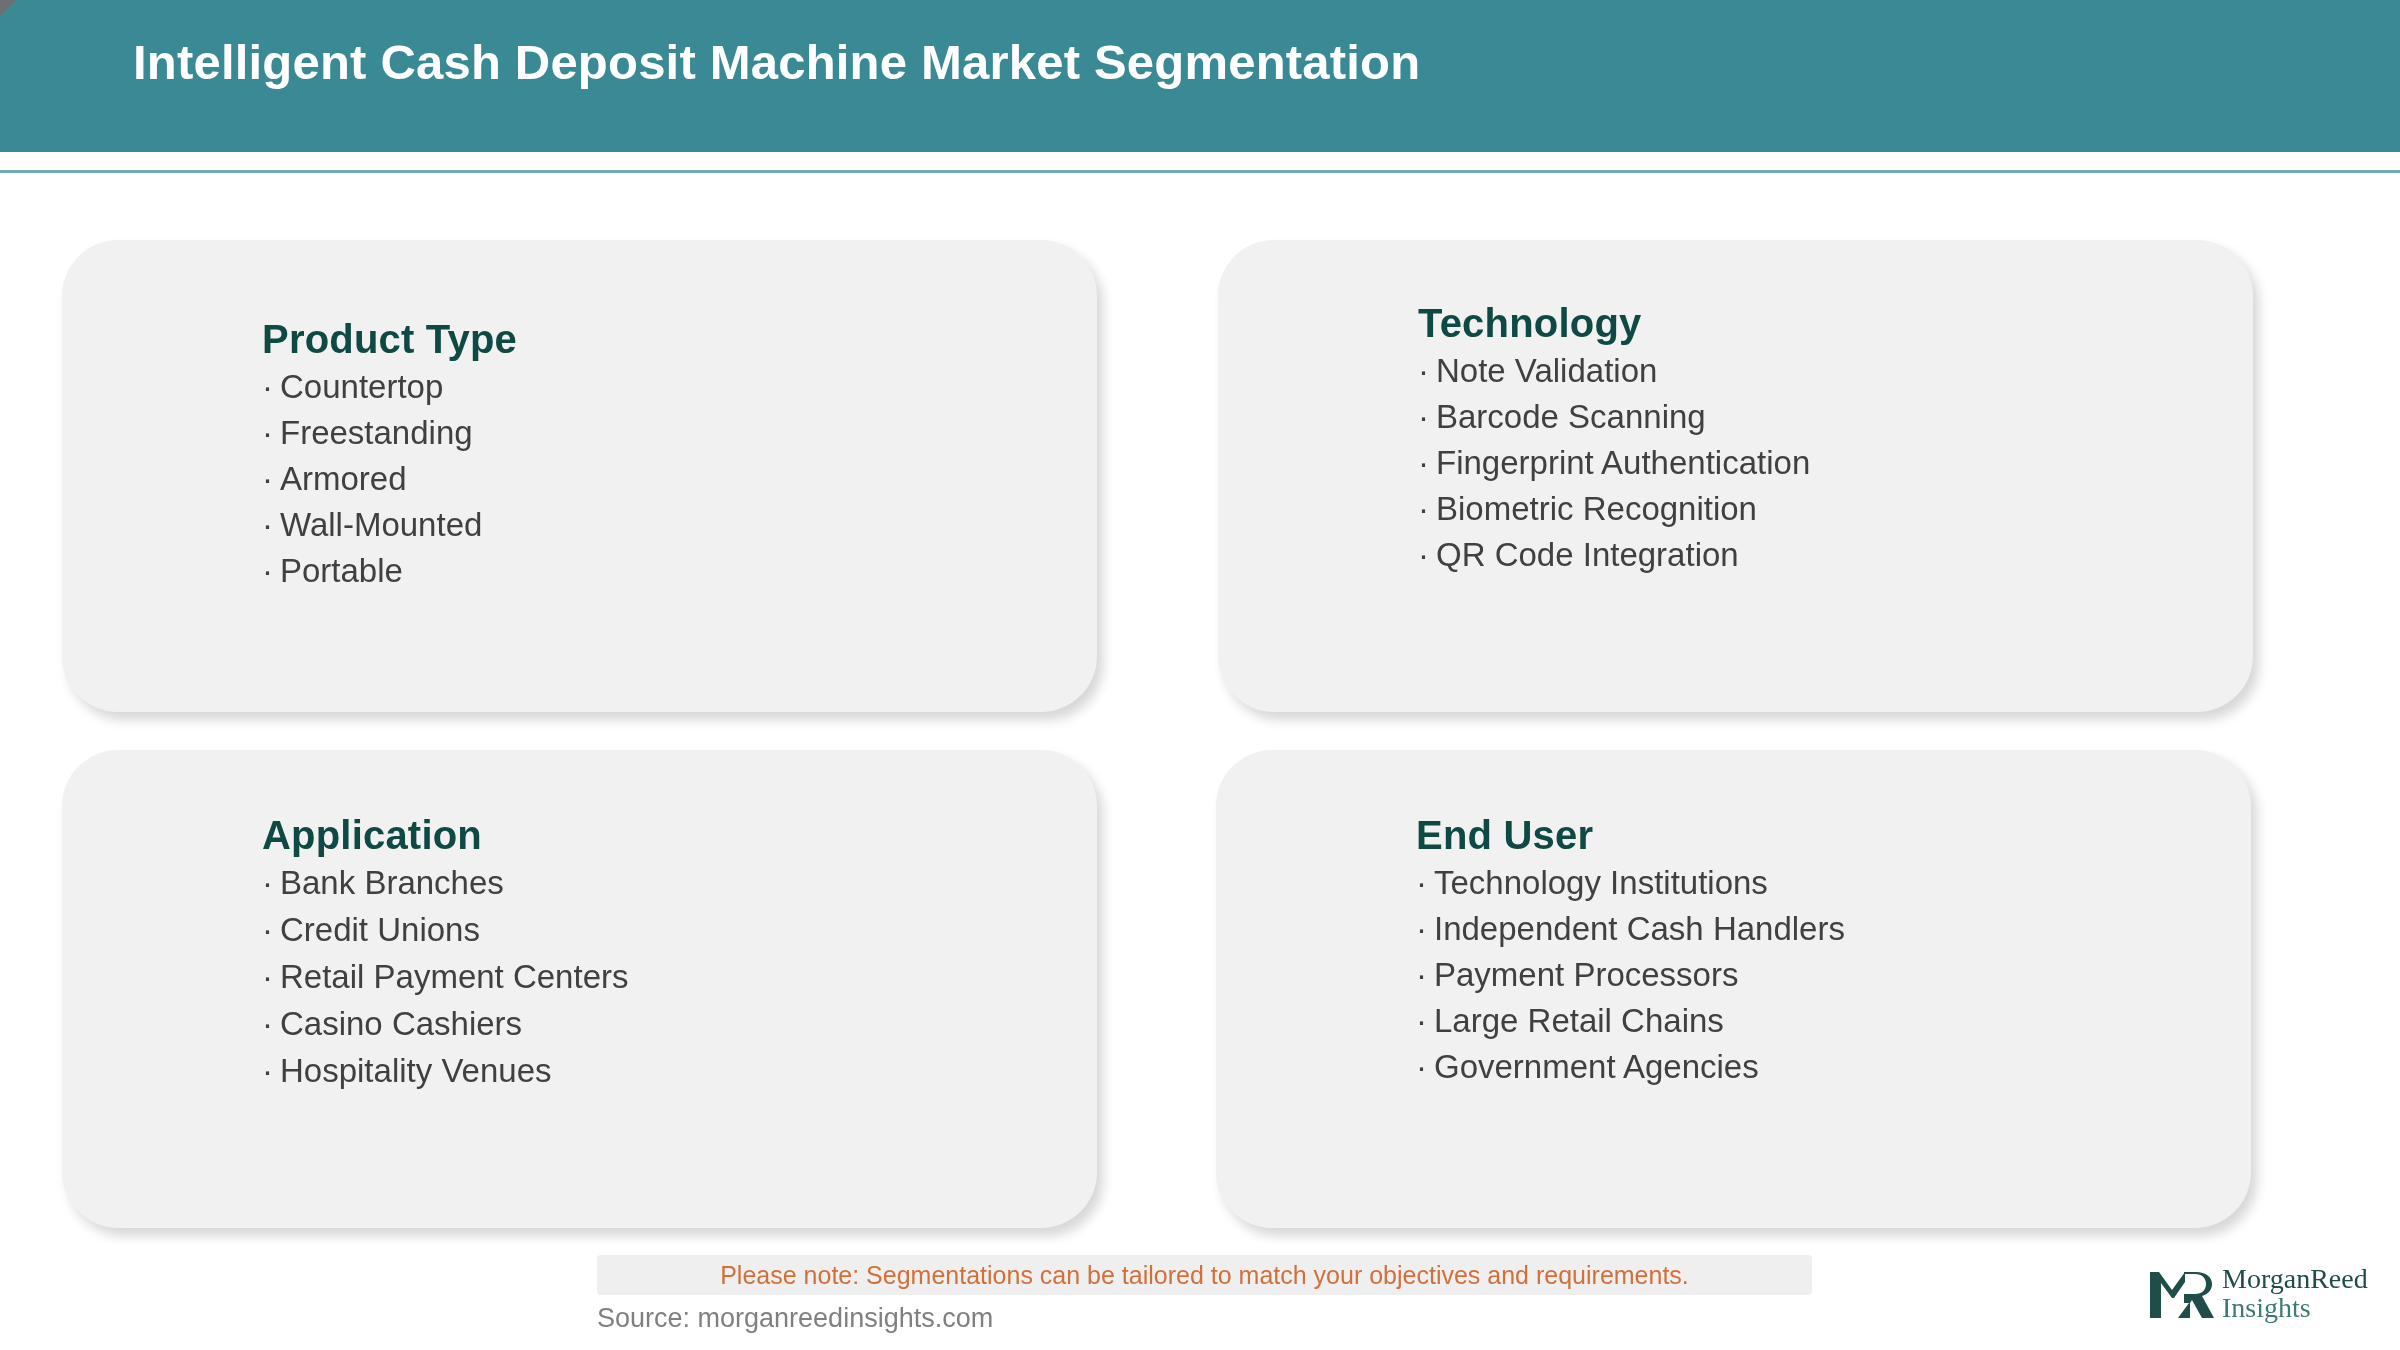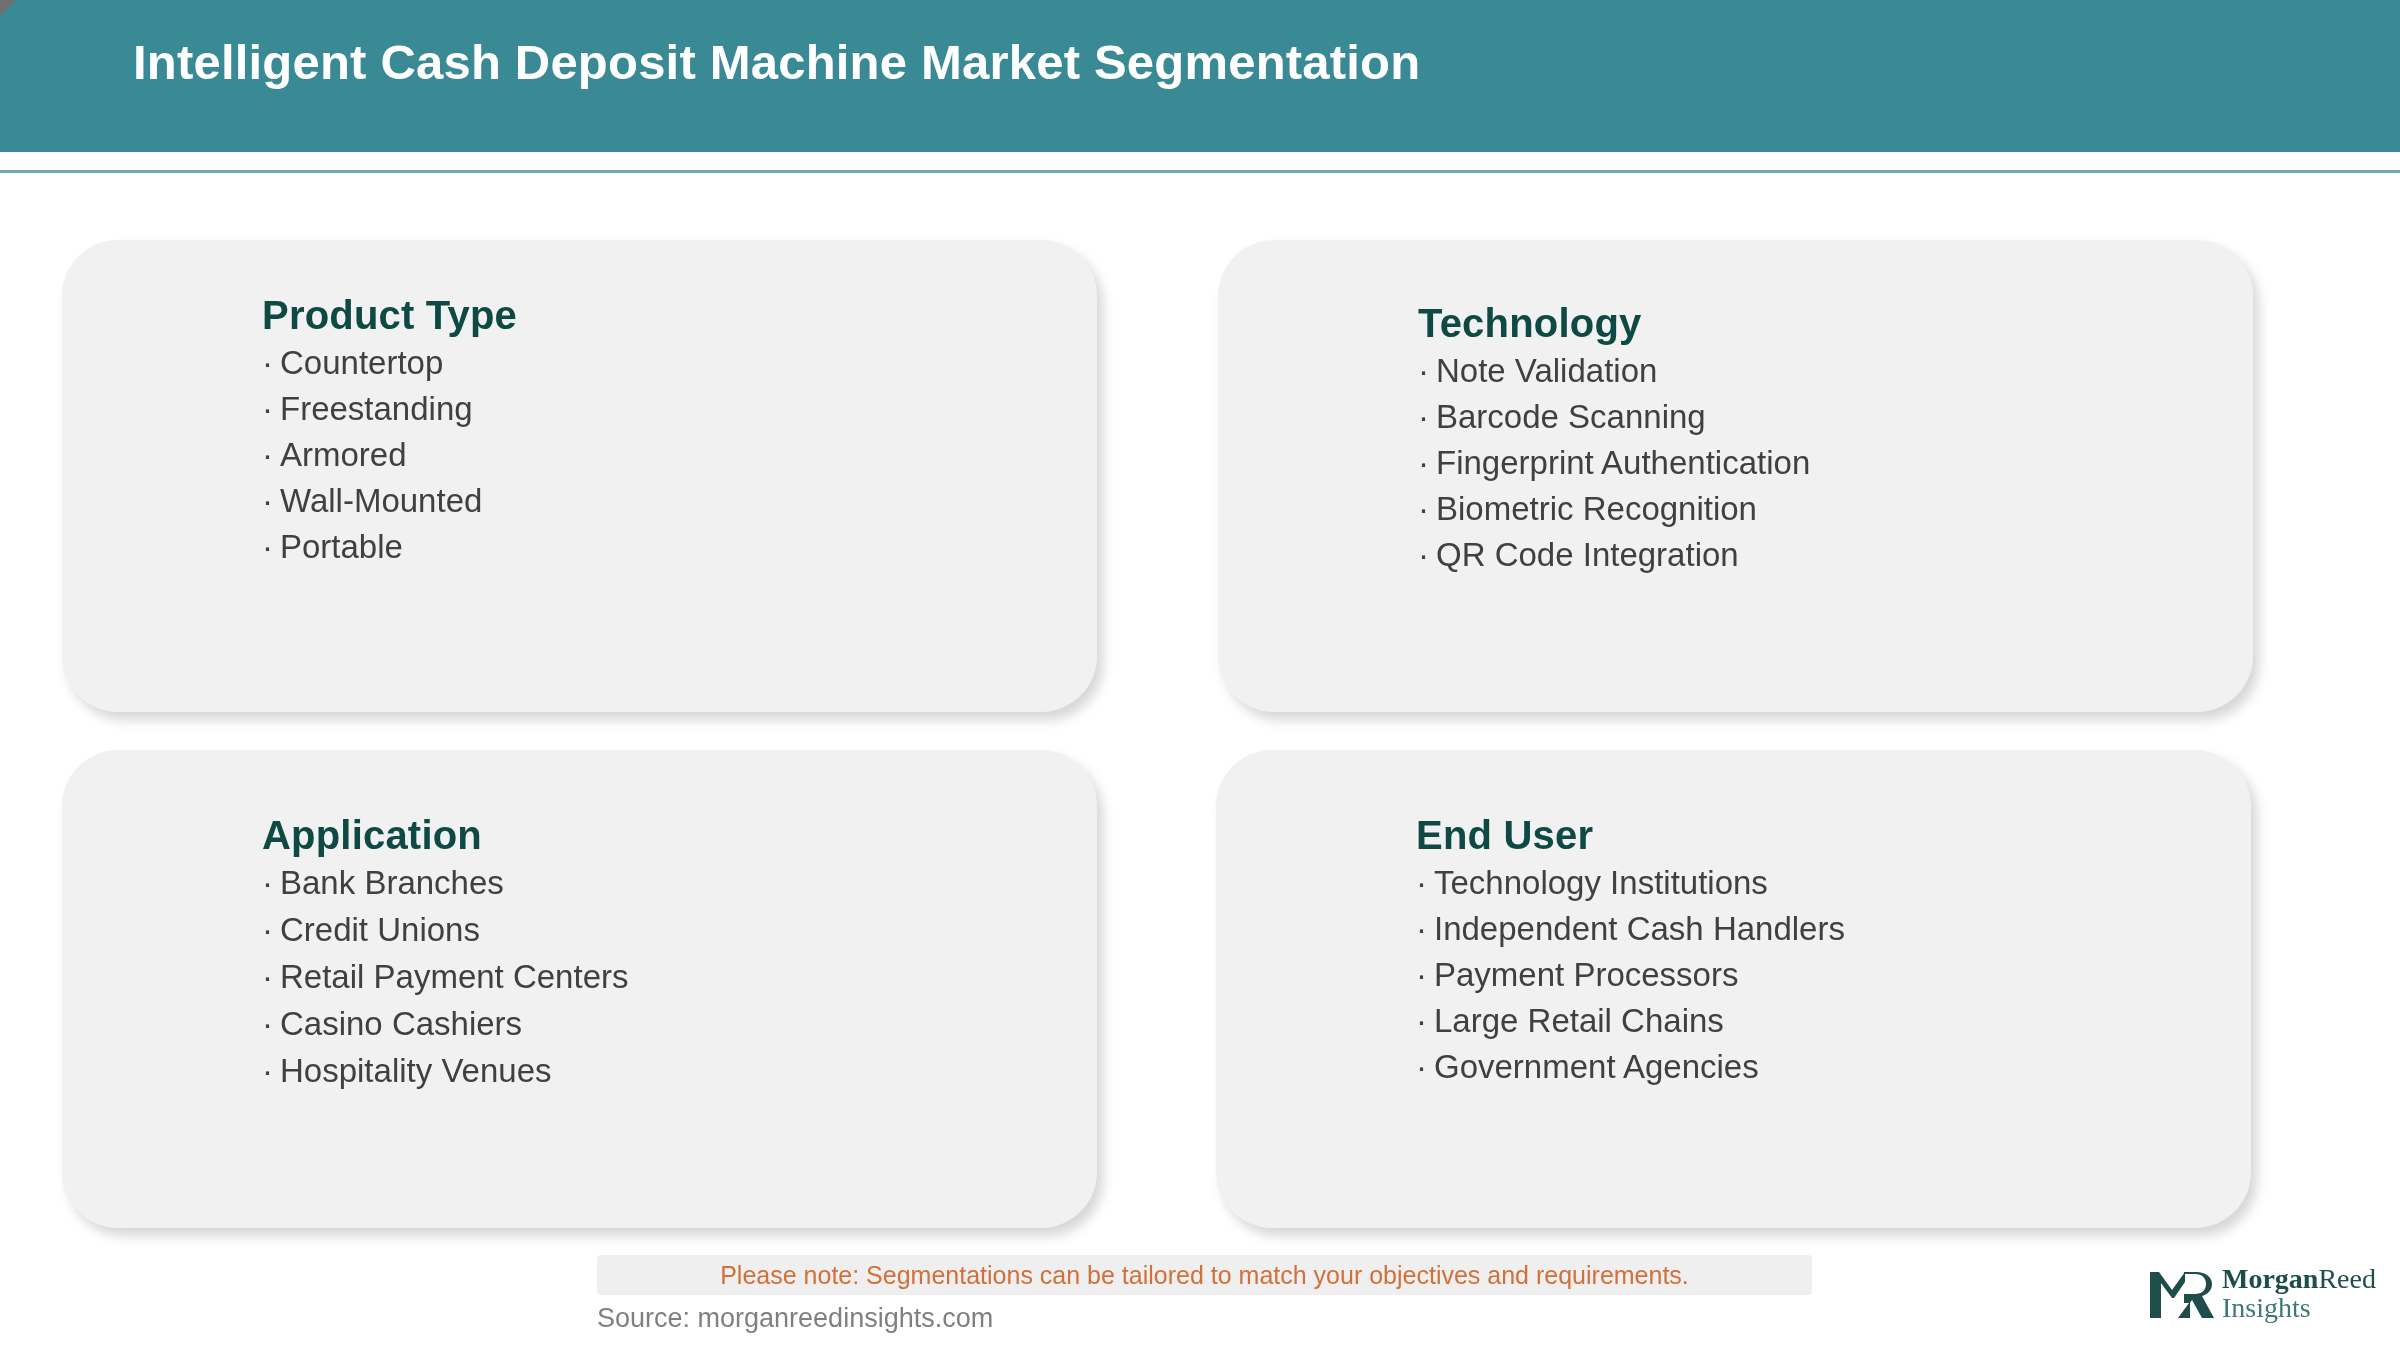--- a/index.html
+++ b/index.html
@@ -65,21 +65,21 @@
   .card-2 { left: 1218px; top: 240px; width: 1035px; height: 472px; }
   .card-3 { left: 62px;   top: 750px; width: 1035px; height: 478px; }
   .card-4 { left: 1216px; top: 750px; width: 1035px; height: 478px; }
 
   .card-inner {
     position: absolute;
     left: 200px;
     top: 0;
     right: 40px;
   }
-  .card-1 .card-inner { top: 52px; }
+  .card-1 .card-inner { top: 76px; }
   .card-2 .card-inner { top: 60px; }
   .card-3 .card-inner { top: 62px; }
   .card-4 .card-inner { top: 62px; }
 
   .card-title {
     font-size: 40px;
     font-weight: bold;
     color: #0E4A43;
     margin: 0 0 8px 0;
     line-height: 1.15;
@@ -158,21 +158,21 @@
     left: 74px;
     top: 2px;
   }
   .logo-line1 {
     font-family: "Liberation Serif", serif;
     font-size: 28px;
     color: #1E4D4A;
     line-height: 1.05;
     white-space: nowrap;
   }
-  .logo-line1 .bold { font-weight: bold; }
+  .logo-line1 .bold { font-weight: normal; }
   .logo-line2 {
     font-family: "Liberation Serif", serif;
     font-size: 28px;
     color: #3C7A73;
     line-height: 1.1;
     white-space: nowrap;
   }
 </style>
 </head>
 <body>

